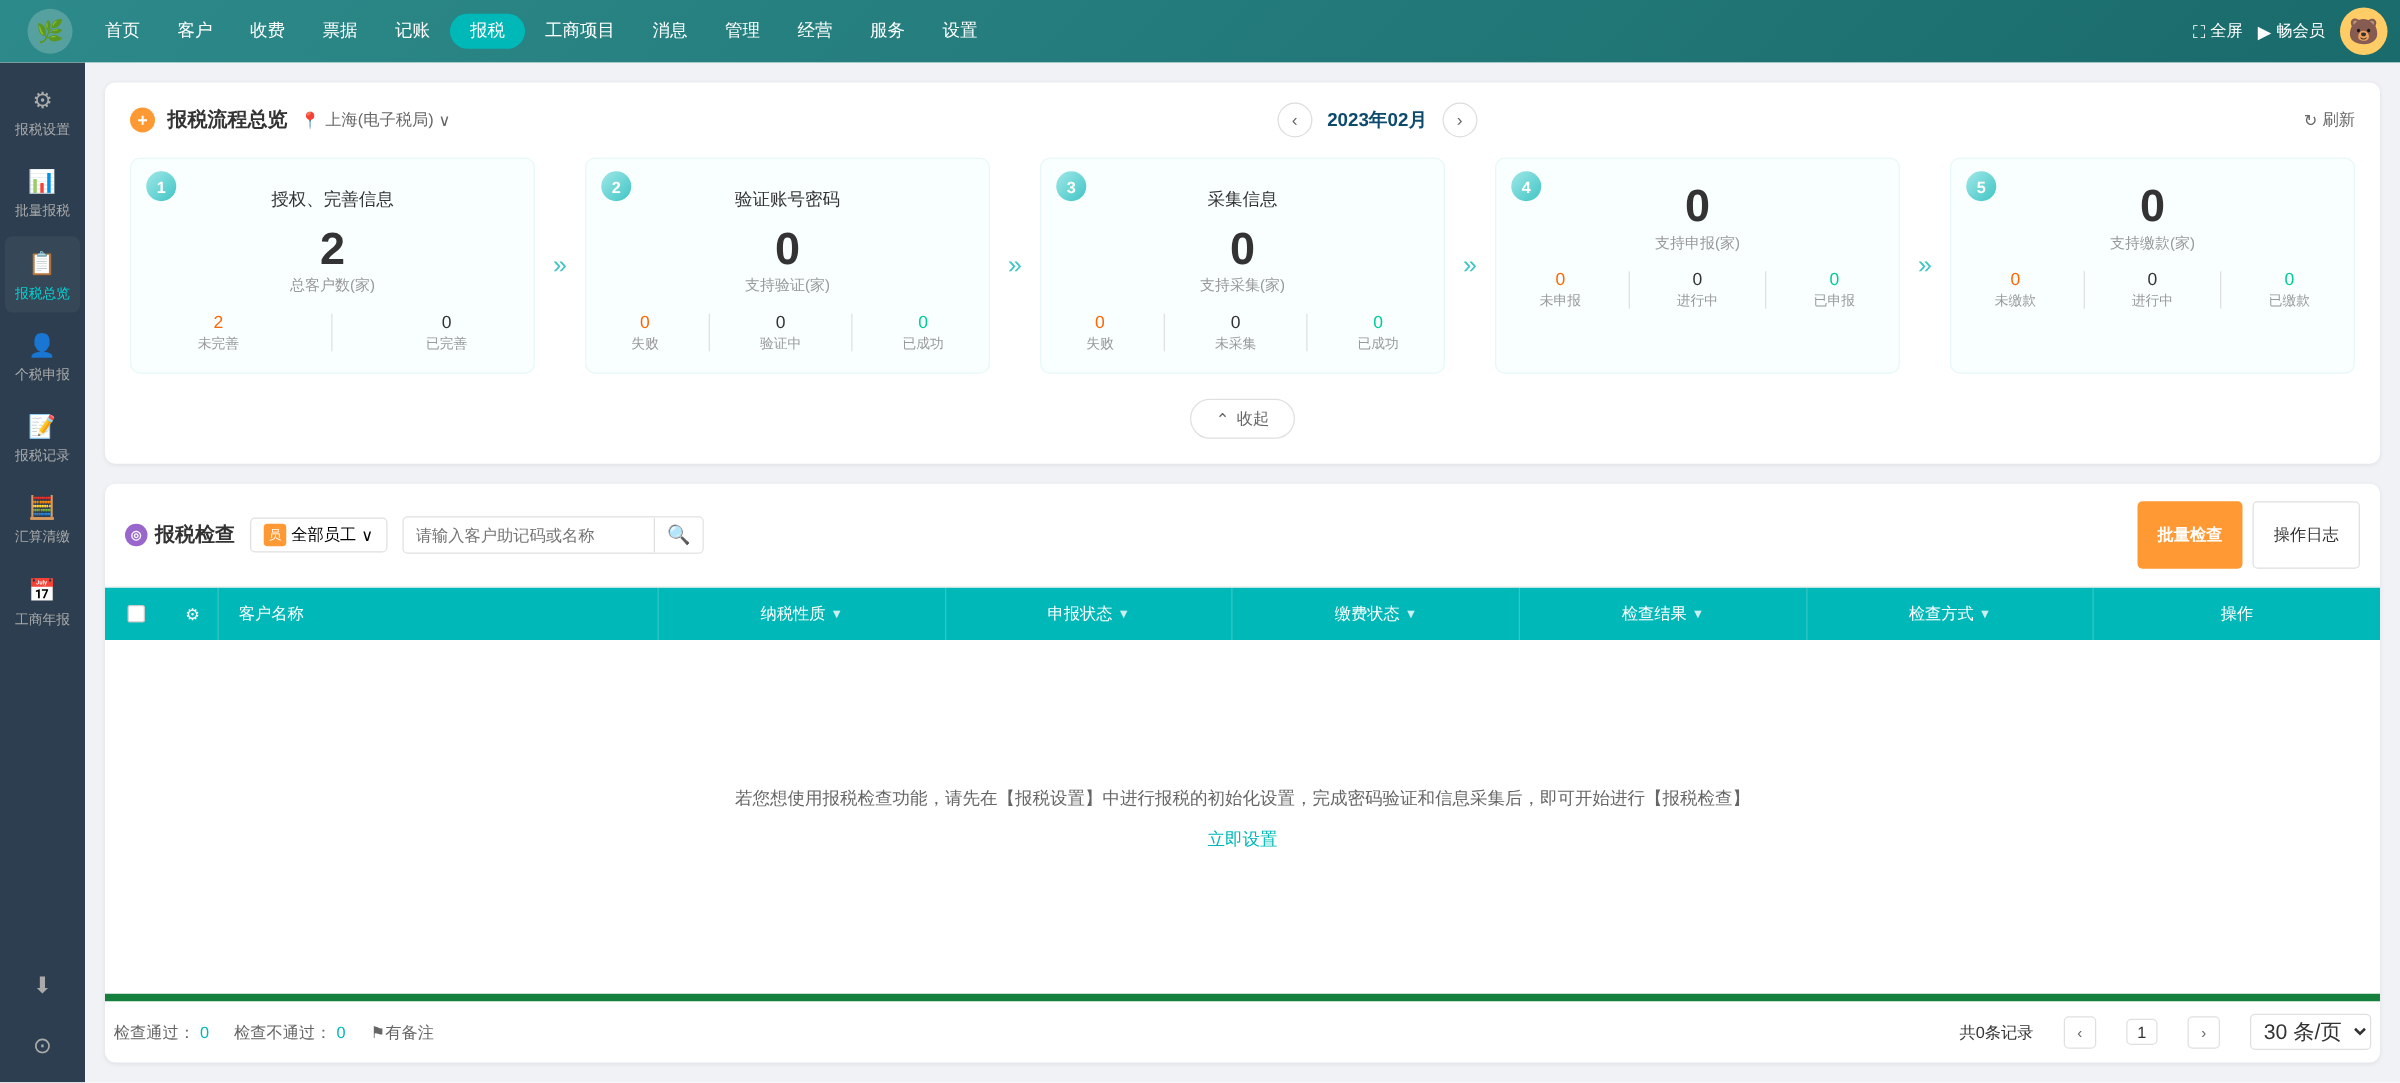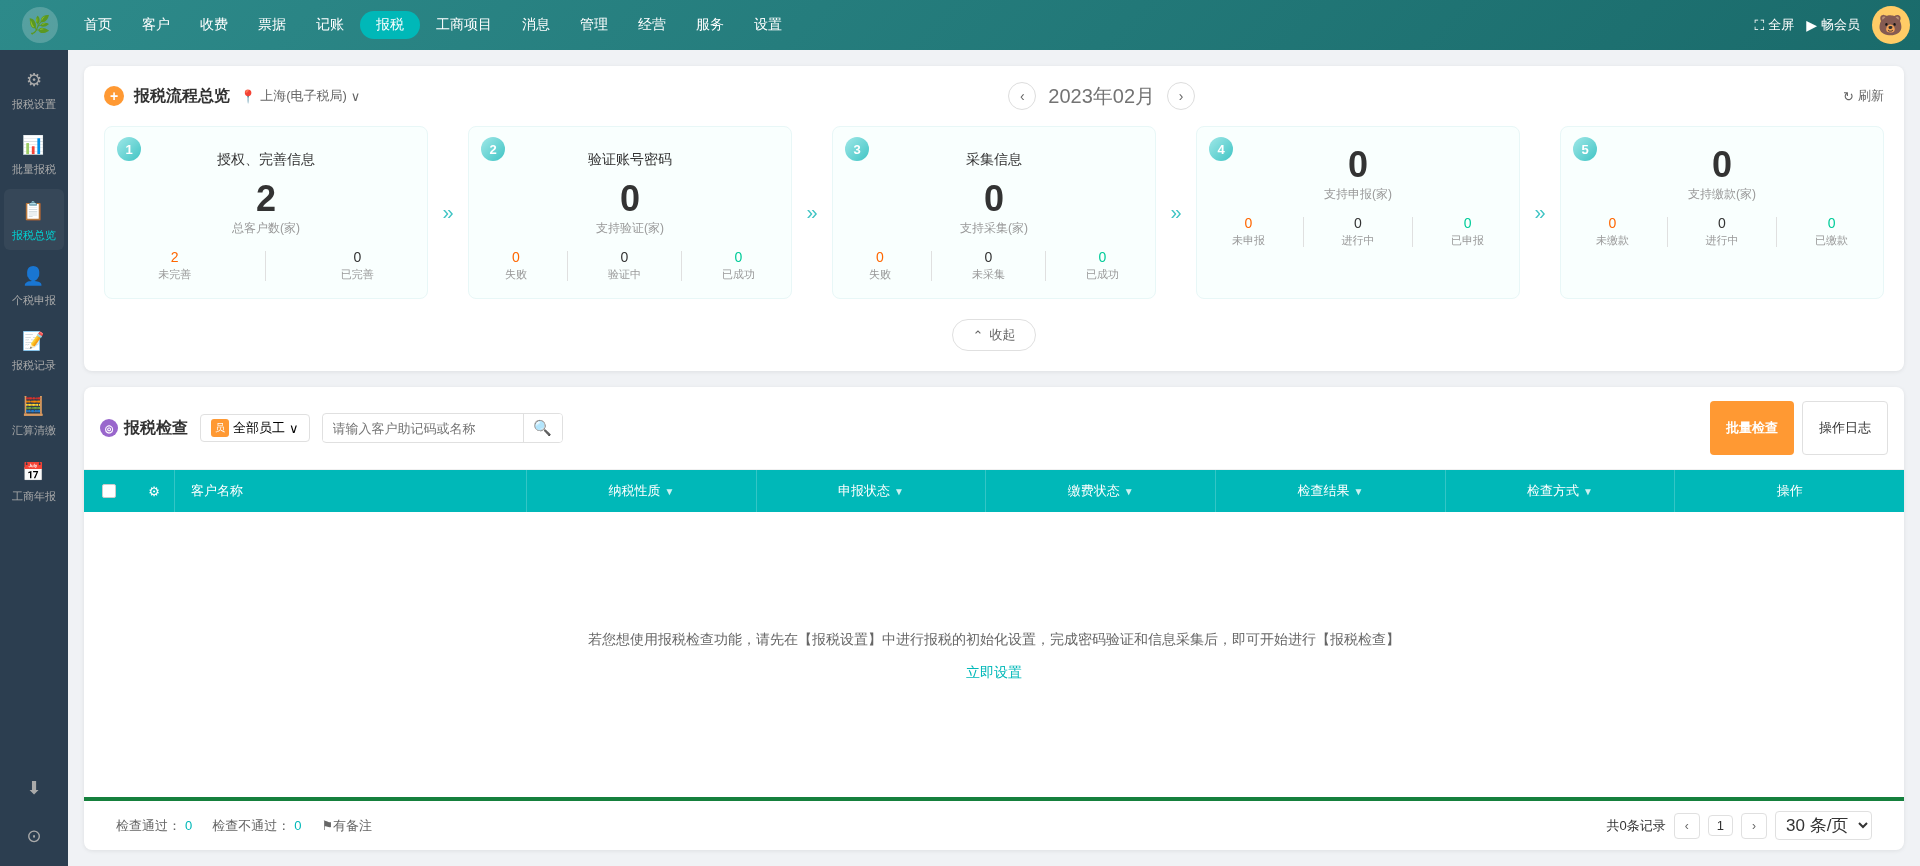--- a/index.html
+++ b/index.html
@@ -174,21 +174,21 @@
       color: #666;
       font-size: 13px;
       cursor: pointer;
     }
     .date-nav {
       display: flex;
       align-items: center;
       gap: 12px;
       margin-left: auto;
     }
-    .date-text { font-size: 20px; color: #737373; font-weight: 400; }
+    .date-text { font-size: 15px; color: #0c4a6e; font-weight: 700; }
     .date-btn {
       width: 28px;
       height: 28px;
       border-radius: 50%;
       border: 1px solid #ddd;
       background: #fff;
       display: flex;
       align-items: center;
       justify-content: center;
       cursor: pointer;
@@ -467,29 +467,29 @@
       font-size: 14px;
       overflow-y: auto;
     }
     .empty-hint { color: #666; font-size: 14px; line-height: 1.8; text-align: center; }
     .setup-link { color: #00b8b8; cursor: pointer; font-size: 14px; }
 
     
     .table-footer {
       display: flex;
       align-items: center;
-      padding: 10px 32px;
-      border-top: 4px solid #15803d;
+      padding: 10px 7px;
+      border-top: 6px solid #15803d;
       font-size: 13px;
       color: #666;
       gap: 20px;
     }
     .footer-stat { display: flex; align-items: center; gap: 4px; }
     .footer-link { color: #00b8b8; cursor: pointer; }
-    .footer-right { margin-left: auto; display: flex; align-items: center; gap: 8px; }
+    .footer-right { margin-left: auto; display: flex; align-items: center; gap: 24px; }
     .pagination-info { color: #333; }
     .page-btn {
       width: 26px;
       height: 26px;
       border: 1px solid #e0e0e0;
       border-radius: 4px;
       background: #fff;
       cursor: pointer;
       display: flex;
       align-items: center;

